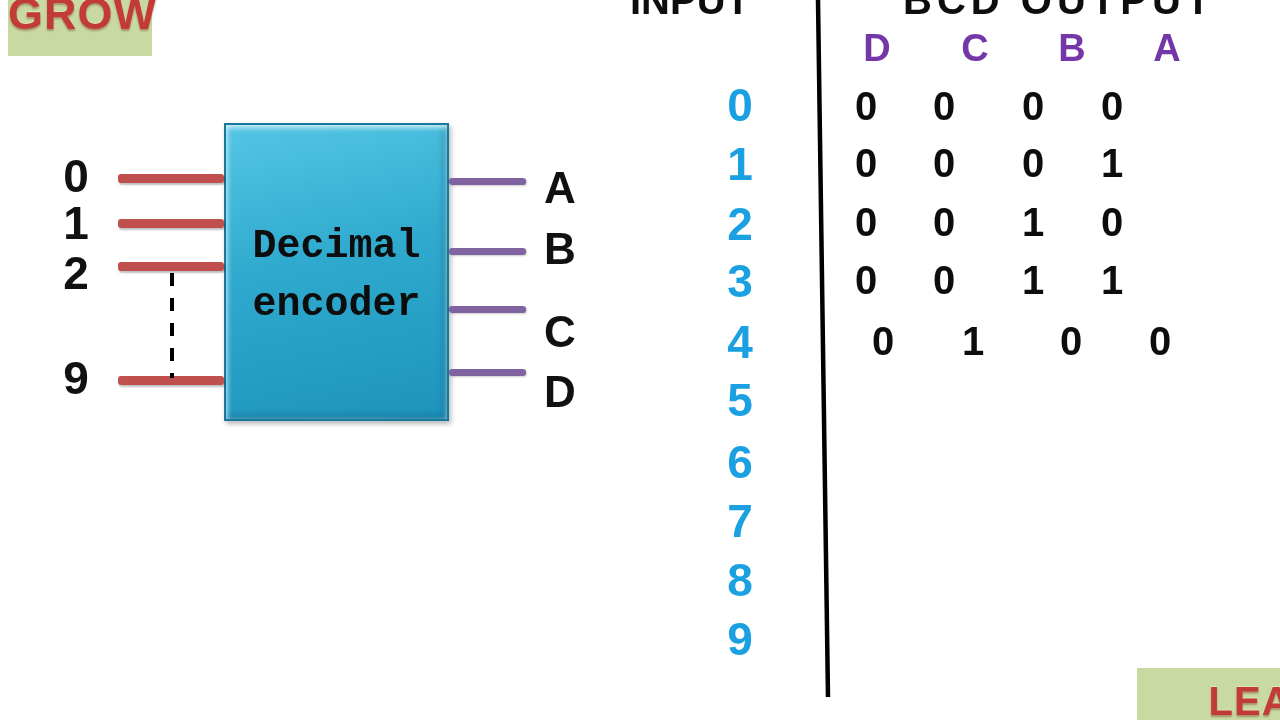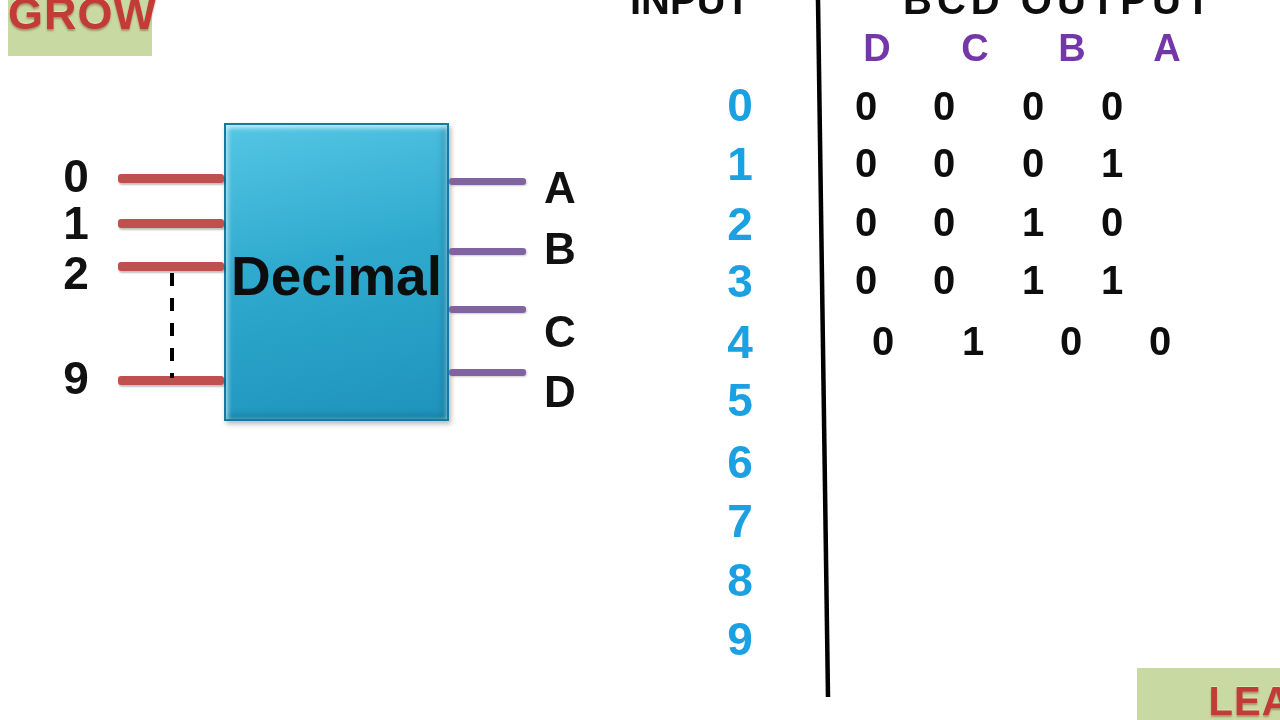--- a/index.html
+++ b/index.html
@@ -27,21 +27,21 @@
   .encoder-box{
     position:absolute;left:224px;top:123px;width:225px;height:298px;
     background:linear-gradient(168deg,var(--box-cyan-light,#55C6E4) 0%,var(--box-cyan,#2FAACE) 45%,var(--box-cyan-dark,#1E93BC) 100%);
     border:2px solid #157a9e;box-sizing:border-box;
     box-shadow:inset 0 3px 5px rgba(255,255,255,.65), inset 3px 0 4px rgba(255,255,255,.3),
                inset -4px -4px 6px rgba(0,60,90,.28), 2px 3px 5px rgba(0,0,0,.28);
     display:flex;flex-direction:column;align-items:center;justify-content:center;
     padding-top:8px;
   }
   .enc-line{
-    font-size:55px;line-height:58px;font-weight:bold;color:#0d0d0d;text-align:right;
+    font-size:40px;line-height:58px;font-weight:bold;color:#0d0d0d;text-align:right;font-family:Liberation Mono, monospace;
   }
 
   
   .in-label,.out-label{
     position:absolute;font-weight:bold;color:#111;text-align:center;
   }
   .in-label{left:56px;width:40px;font-size:46px;line-height:48px;}
   .il-0{top:152px;} .il-1{top:199px;} .il-2{top:249px;} .il-9{top:354px;}
   .in-line{
     position:absolute;left:118px;width:106px;height:9px;border-radius:3px;
@@ -97,20 +97,21 @@
 <body>
 
 <div class="stage">
 
   <div class="badge badge-grow">
     <span class="badge-text">GROW</span>
   </div>
 
   <div class="encoder-box">
     <div class="enc-line">Decimal</div>
+    <div class="enc-line">encoder</div>
   </div>
 
   <span class="in-label il-0">0</span>
   <span class="in-label il-1">1</span>
   <span class="in-label il-2">2</span>
   <span class="in-label il-9">9</span>
   <div class="in-line ln-0"></div>
   <div class="in-line ln-1"></div>
   <div class="in-line ln-2"></div>
   <div class="in-line ln-9"></div>

